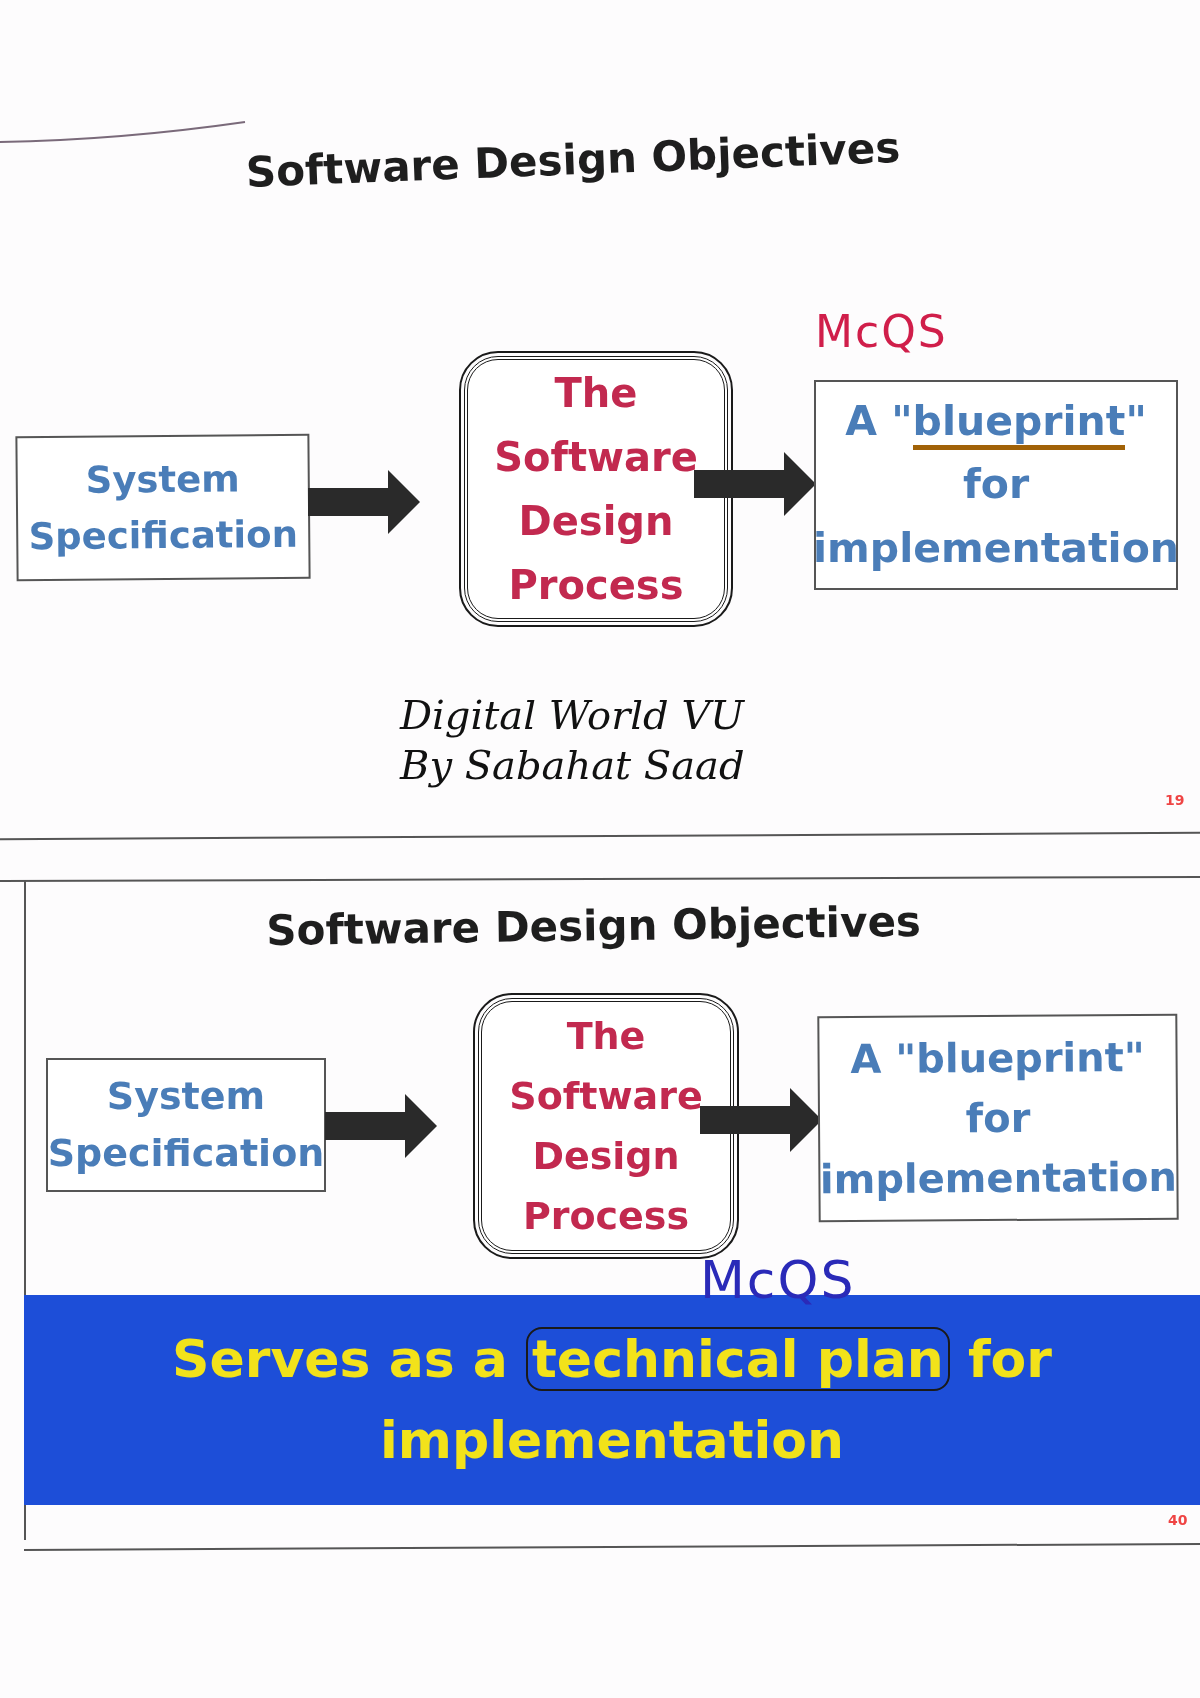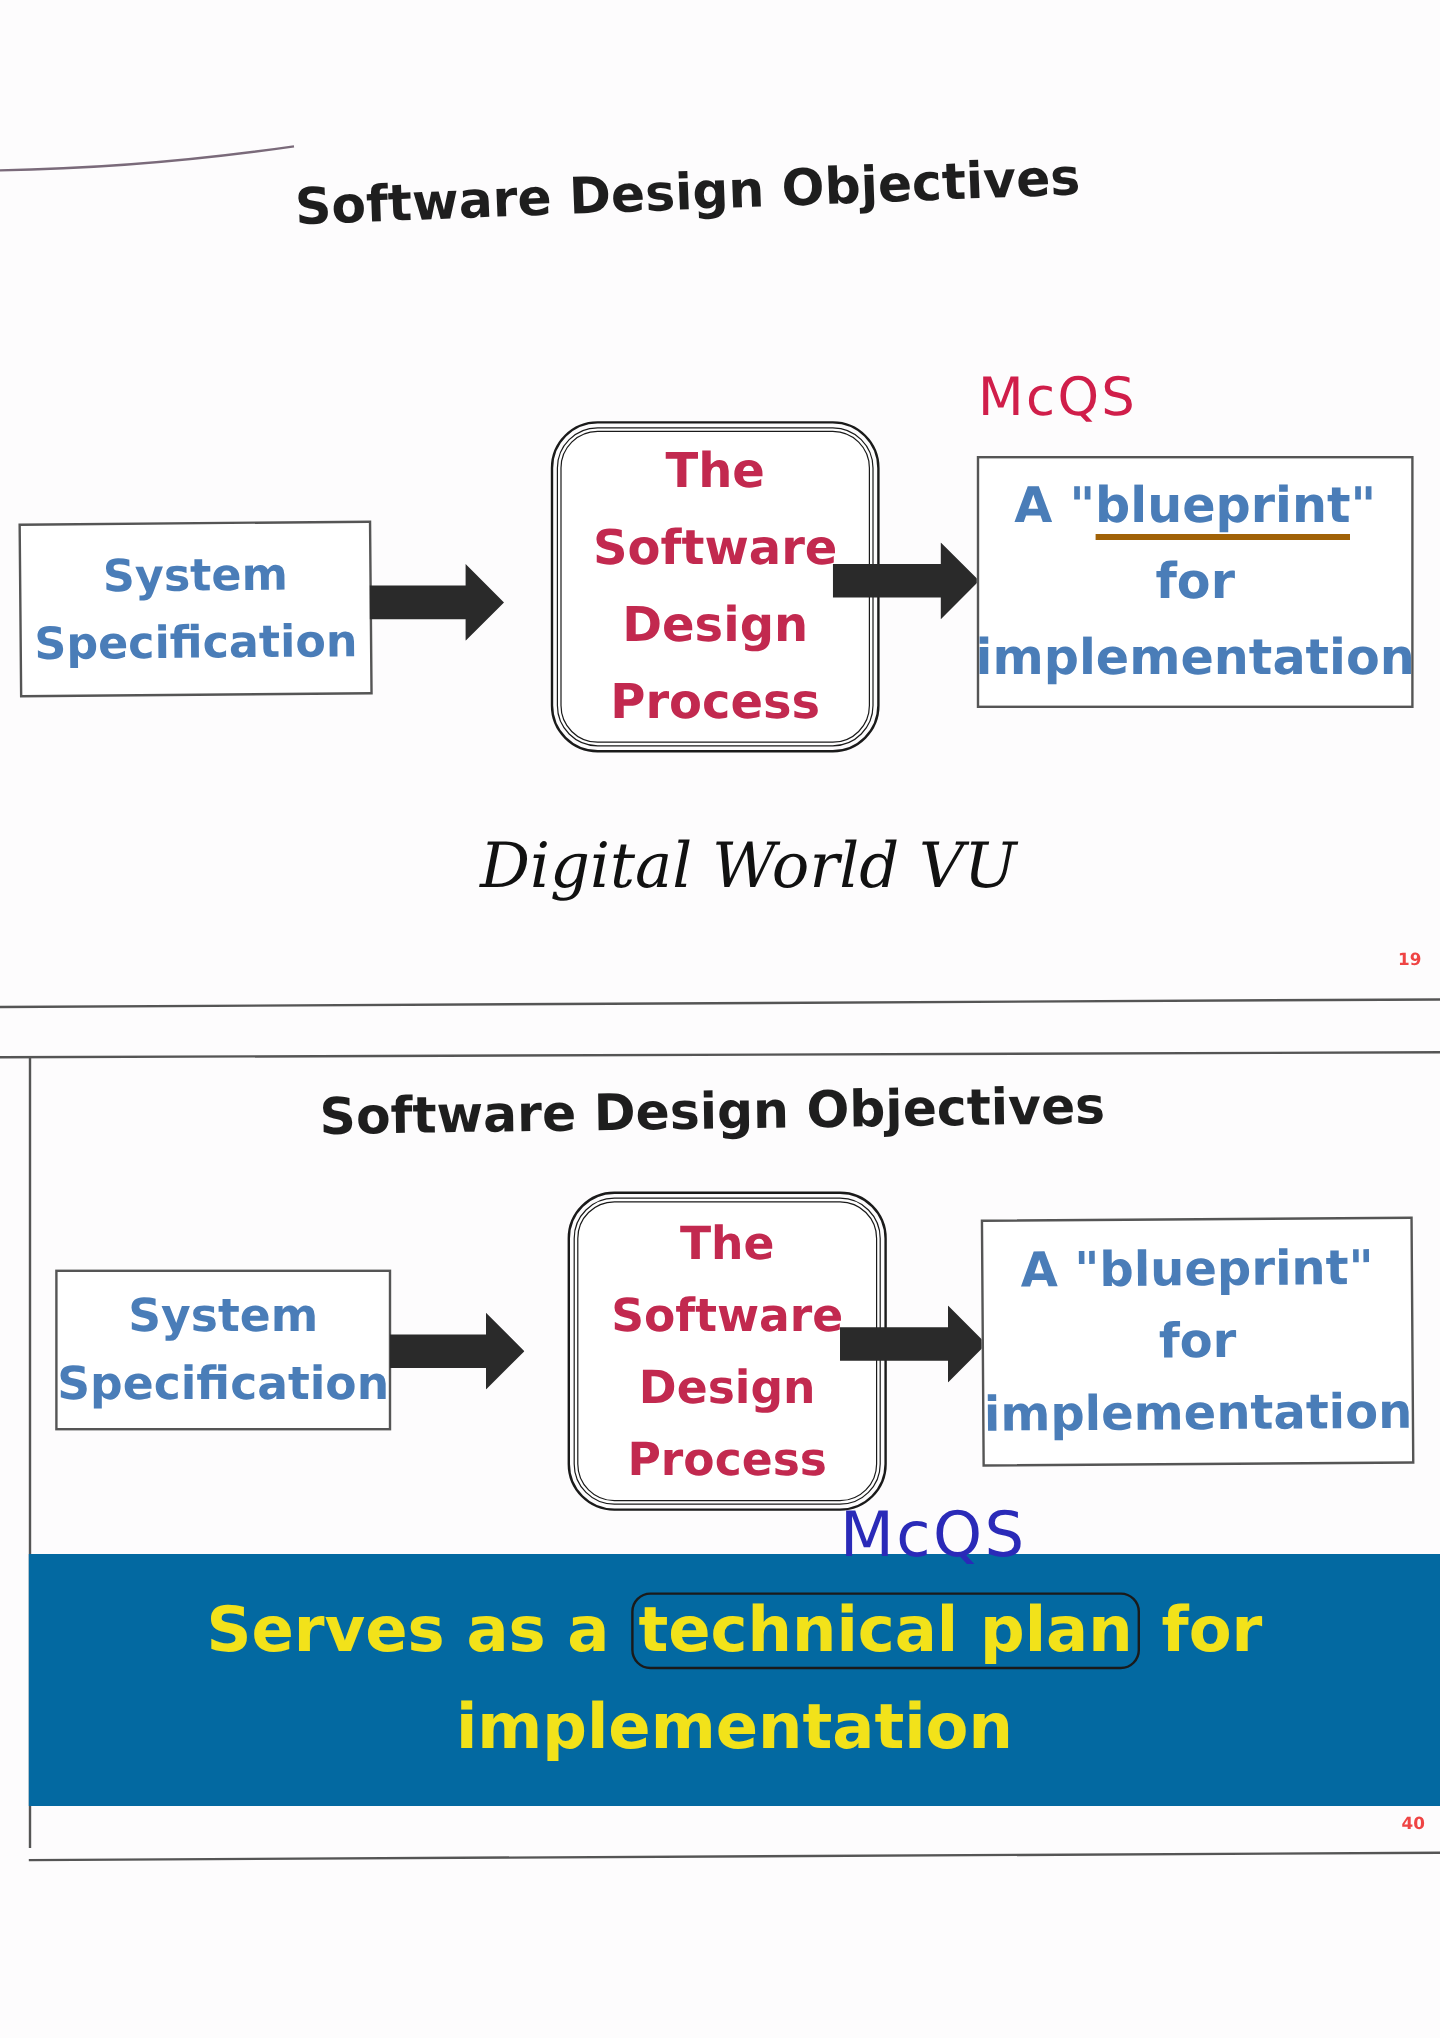--- a/index.html
+++ b/index.html
@@ -30,21 +30,21 @@
   }
   .arrow { position:absolute; }
   .hand {
     font-family:"DejaVu Serif", serif; font-style:italic; white-space:nowrap;
   }
   .page-num {
     font-family:"DejaVu Sans", sans-serif; font-weight:bold; font-size:14px; color:#ef4444;
   }
   .rule { position:absolute; height:2px; background:#555; }
   .banner {
-    background:#0369a1; display:flex; flex-direction:column; align-items:center; justify-content:center;
+    background:#1d4ed8; display:flex; flex-direction:column; align-items:center; justify-content:center;
     font-family:"DejaVu Sans", sans-serif; font-weight:bold; color:#f2e21a;
   }
   .banner .line { font-size:52px; line-height:1.55; white-space:nowrap; }
   .circled { border:2px solid #1a1a1a; border-radius:16px; padding:0 4px; }
 </style>
 </head>
 <body>
 
 <svg class="abs" style="left:0;top:110px" width="260" height="40">
   <path d="M0 32 Q120 30 245 12" stroke="#7a6a7a" stroke-width="2" fill="none"></path>
@@ -78,22 +78,23 @@
   </svg>
 
   <div class="abs box-rect" style="left:814px;top:380px;width:364px;height:210px;font-size:41px;line-height:1.55;">
     <span class="blue-text">
       <span>A "</span><span style="border-bottom:5px solid #a16207;">blueprint</span><span>"</span>
     </span>
     <span class="blue-text">for</span>
     <span class="blue-text">implementation</span>
   </div>
 
-  <div class="abs hand" style="left:400px;top:690px;font-size:52px;line-height:1.25;color:#111;">
+  <div class="abs hand" style="left:400px;top:690px;font-size:40px;line-height:1.25;color:#111;">
     <div>Digital World VU</div>
+    <div>By  Sabahat Saad</div>
   </div>
 
   <div class="abs page-num" style="left:1165px;top:792px;">19</div>
 </div>
 
 <div class="rule" style="left:0;top:835px;width:1200px;transform:rotate(-0.3deg);"></div>
 <div class="rule" style="left:0;top:878px;width:1200px;transform:rotate(-0.2deg);"></div>
 <div class="abs" style="left:24px;top:880px;width:2px;height:660px;background:#555;"></div>
 
 <div>

